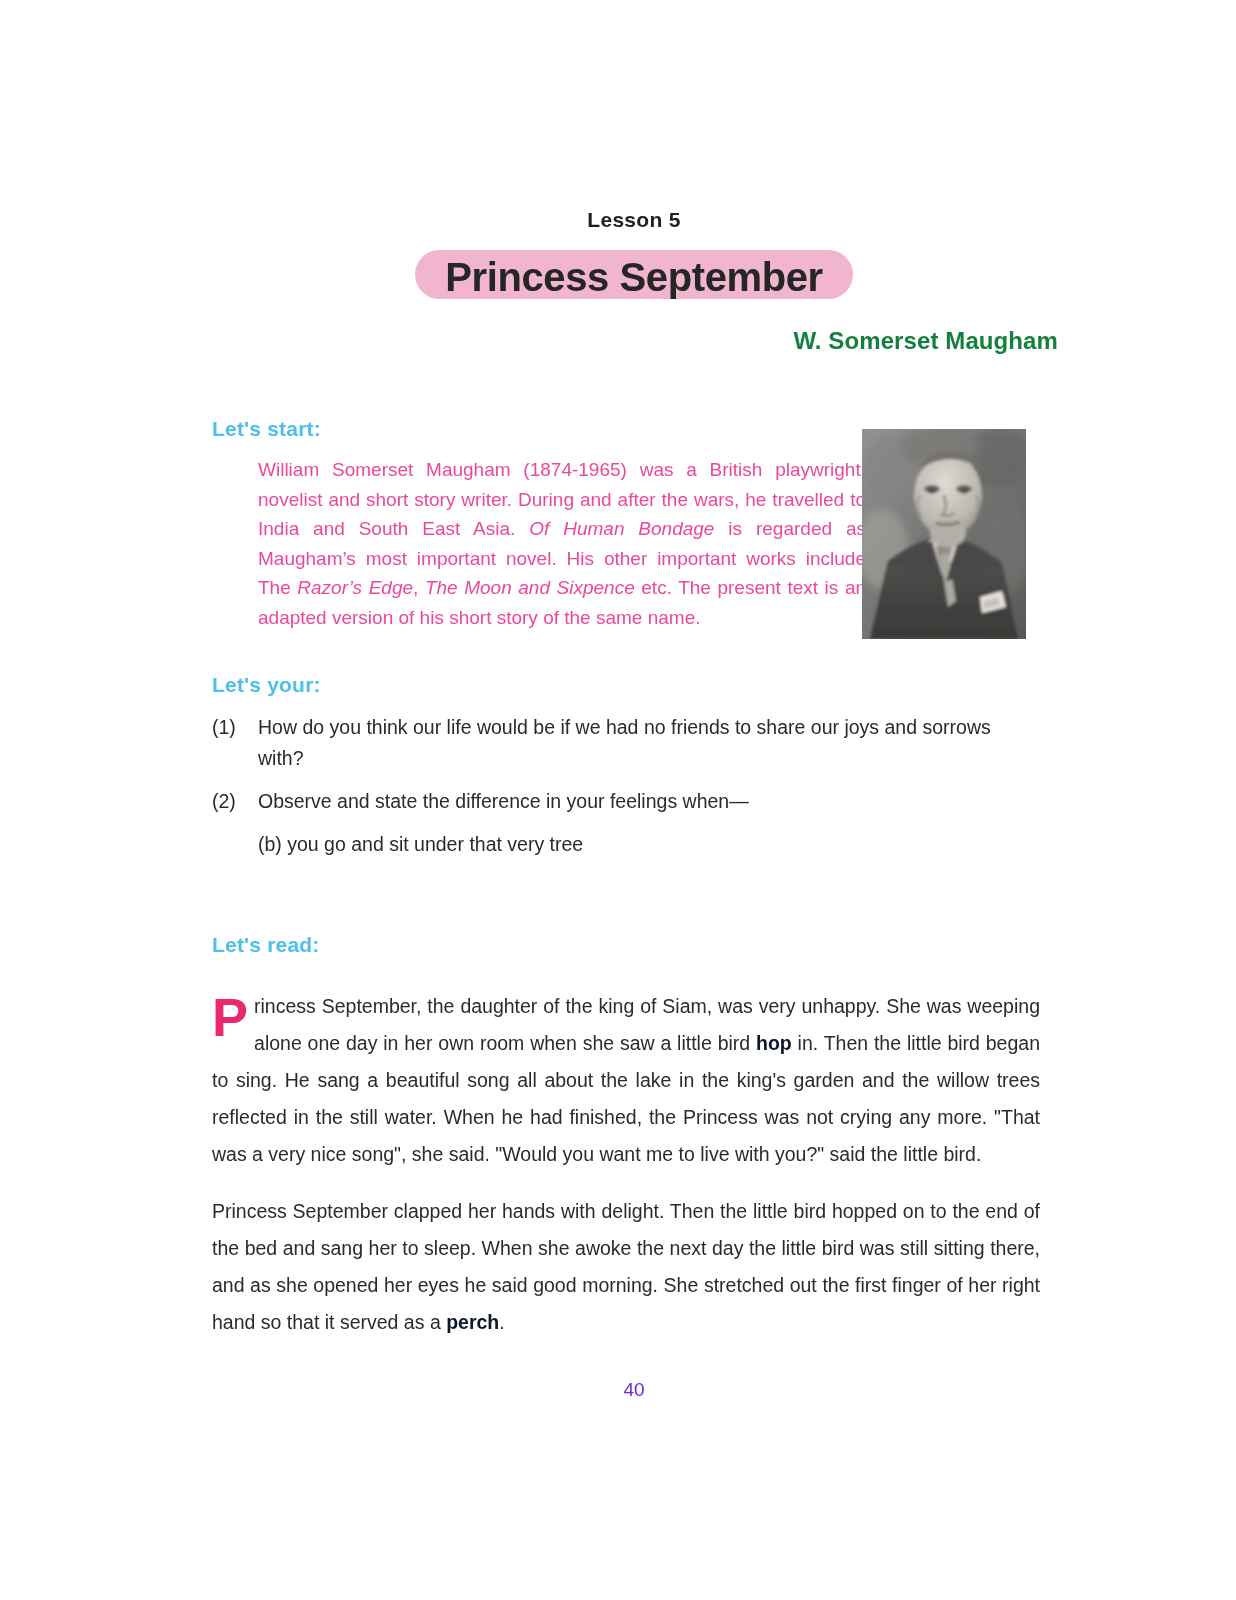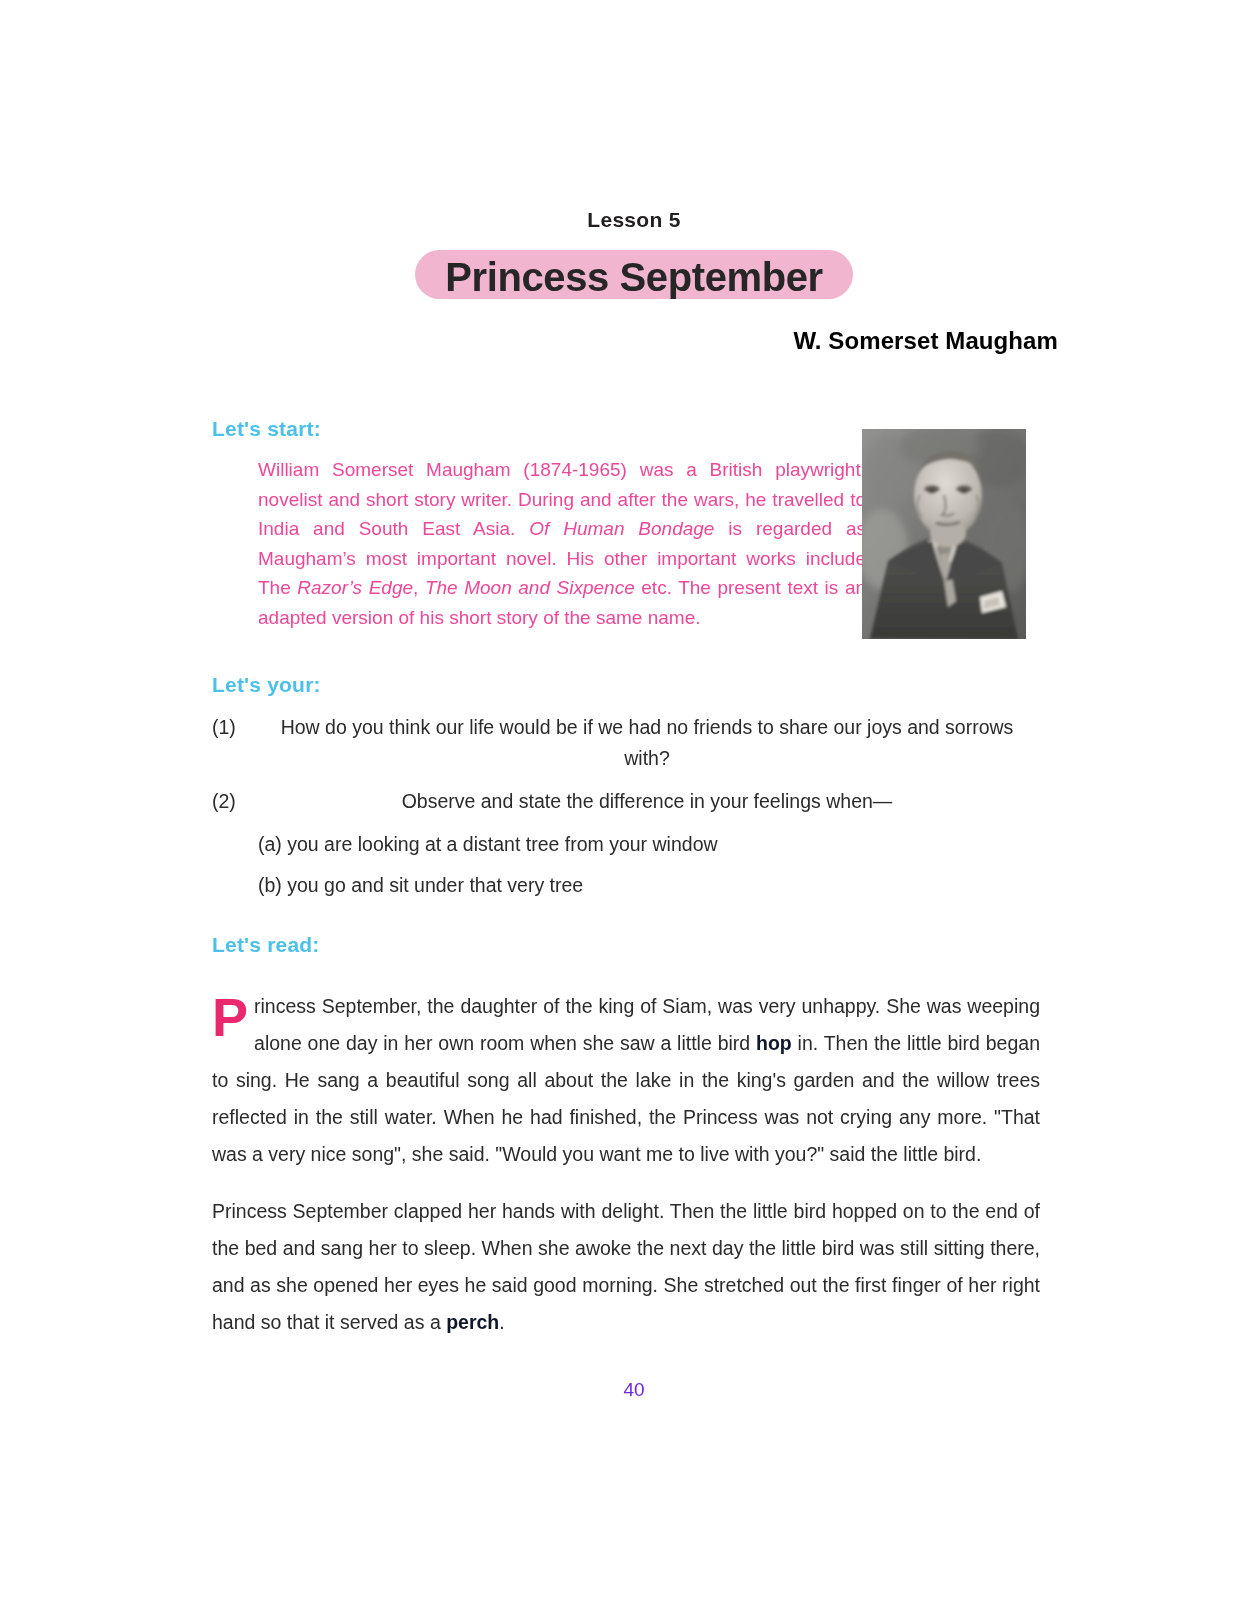--- a/index.html
+++ b/index.html
@@ -53,21 +53,21 @@
     color: #262626;
     line-height: 1.08;
   }
 
   .author {
     position: absolute;
     right: 194px;
     top: 327px;
     font-size: 24px;
     font-weight: bold;
-    color: #000000;
+    color: #15803d;
     letter-spacing: 0.1px;
   }
 
   
   .sec-head {
     position: absolute;
     left: 196px;
     font-size: 21px;
     font-weight: bold;
     color: #4cc0e8;
@@ -114,21 +114,21 @@
     color: #2b2b2b;
   }
   .qrow {
     display: flex;
     margin-bottom: 12px;
   }
   .qnum {
     width: 46px;
     flex: 0 0 46px;
   }
-  .qtext { flex: 1 1 auto; text-align: center; }
+  .qtext { flex: 1 1 auto; }
   .subitem {
     margin-left: 46px;
     margin-bottom: 10px;
   }
 
   
   .story {
     position: absolute;
     left: 196px;
     top: 988px;
@@ -243,21 +243,20 @@
 
   <div class="qlist" id="share-list">
       <div class="qrow">
         <div class="qnum">(1)</div>
         <div class="qtext">How do you think our life would be if we had no friends to share our joys and sorrows with?</div>
       </div>
       <div class="qrow">
         <div class="qnum">(2)</div>
         <div class="qtext">Observe and state the difference in your feelings when—</div>
       </div>
-      <div class="subitem">(a) you are looking at a distant tree from your window</div>
       <div class="subitem">(b) you go and sit under that very tree</div>
     </div>
 
   <div class="sec-head" id="head-read">Let's read:</div>
 
   <div class="story" id="story-body">
       <p><span class="dropcap">P</span><span>rincess September, the daughter of the king of Siam, was very unhappy. She was weeping alone one day in her own room when she saw a little bird </span><span class="kw">hop</span><span> in. Then the little bird began to sing.  He sang a beautiful song all about the lake in the king's garden and the willow trees reflected in the still water. When he had finished, the Princess was not crying any more. "That was a very nice song", she said. "Would you want me to live with you?" said the little bird.</span></p>
       <p><span>Princess September clapped her hands with delight. Then the little bird hopped on to the end of the bed and sang her to sleep. When she awoke the next day the little bird was still sitting there, and as she opened her eyes he said good morning. She stretched out the first finger of her right hand so that it served as a </span><span class="kw">perch</span><span>.</span></p>
     </div>
 

